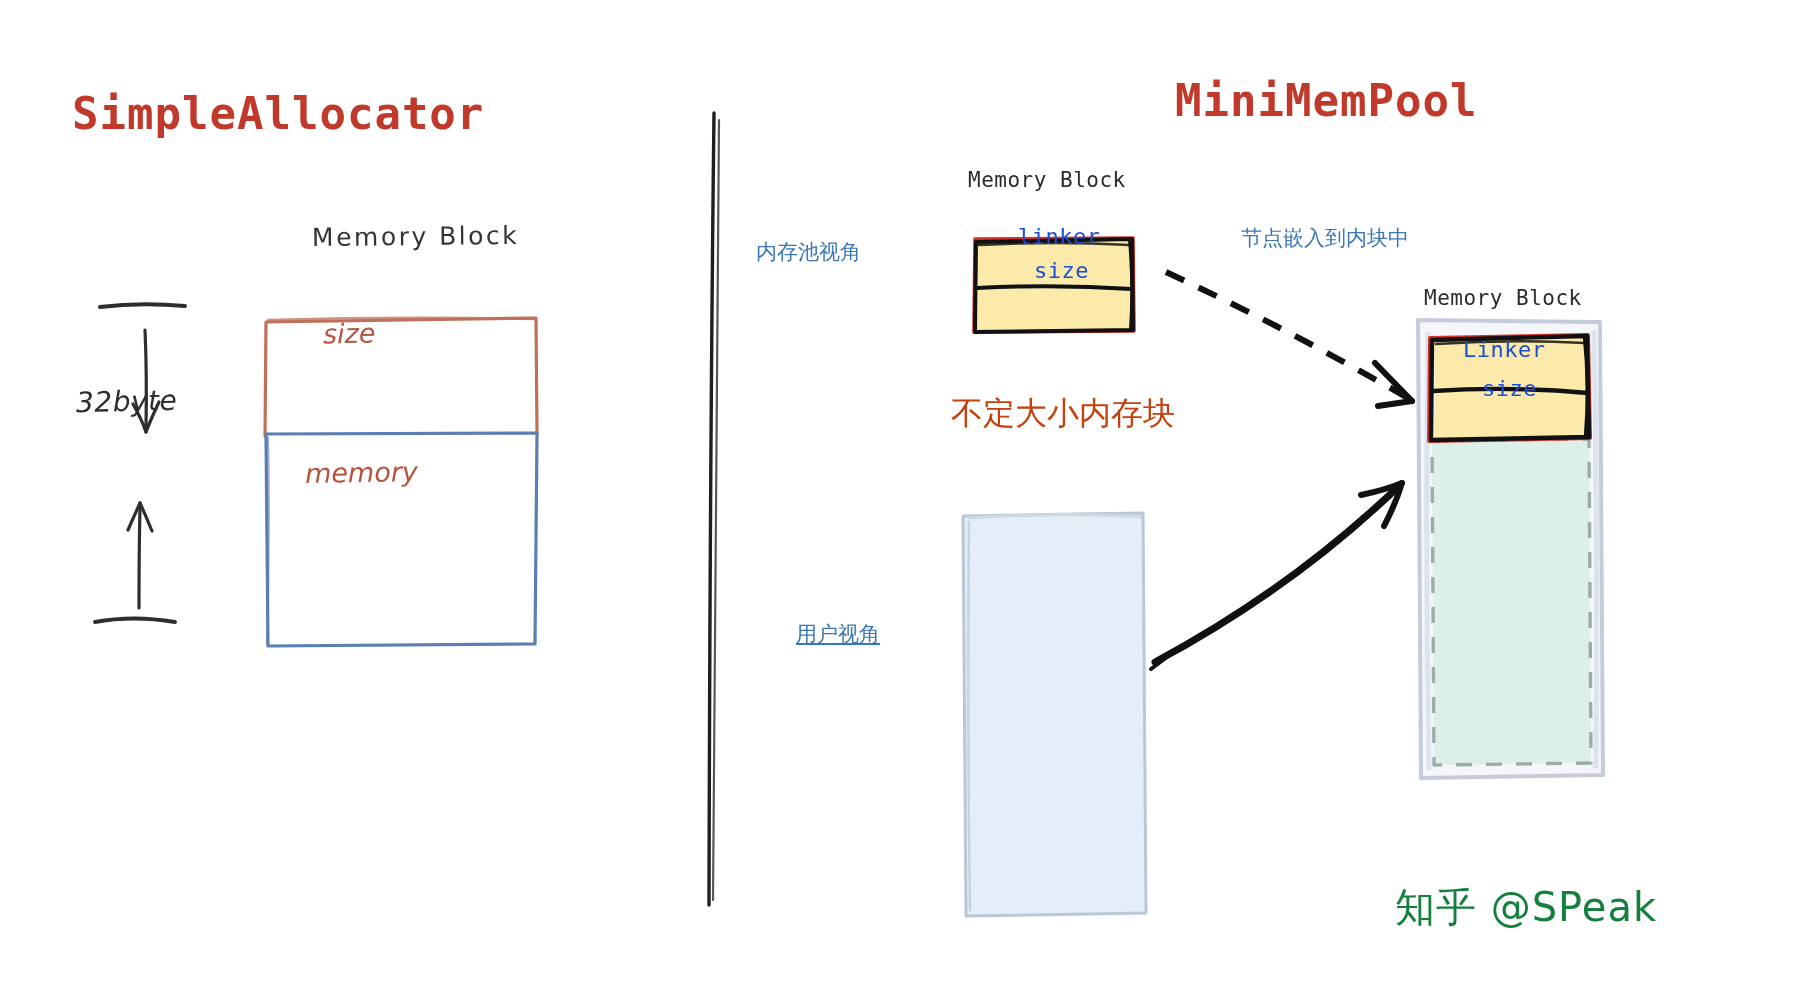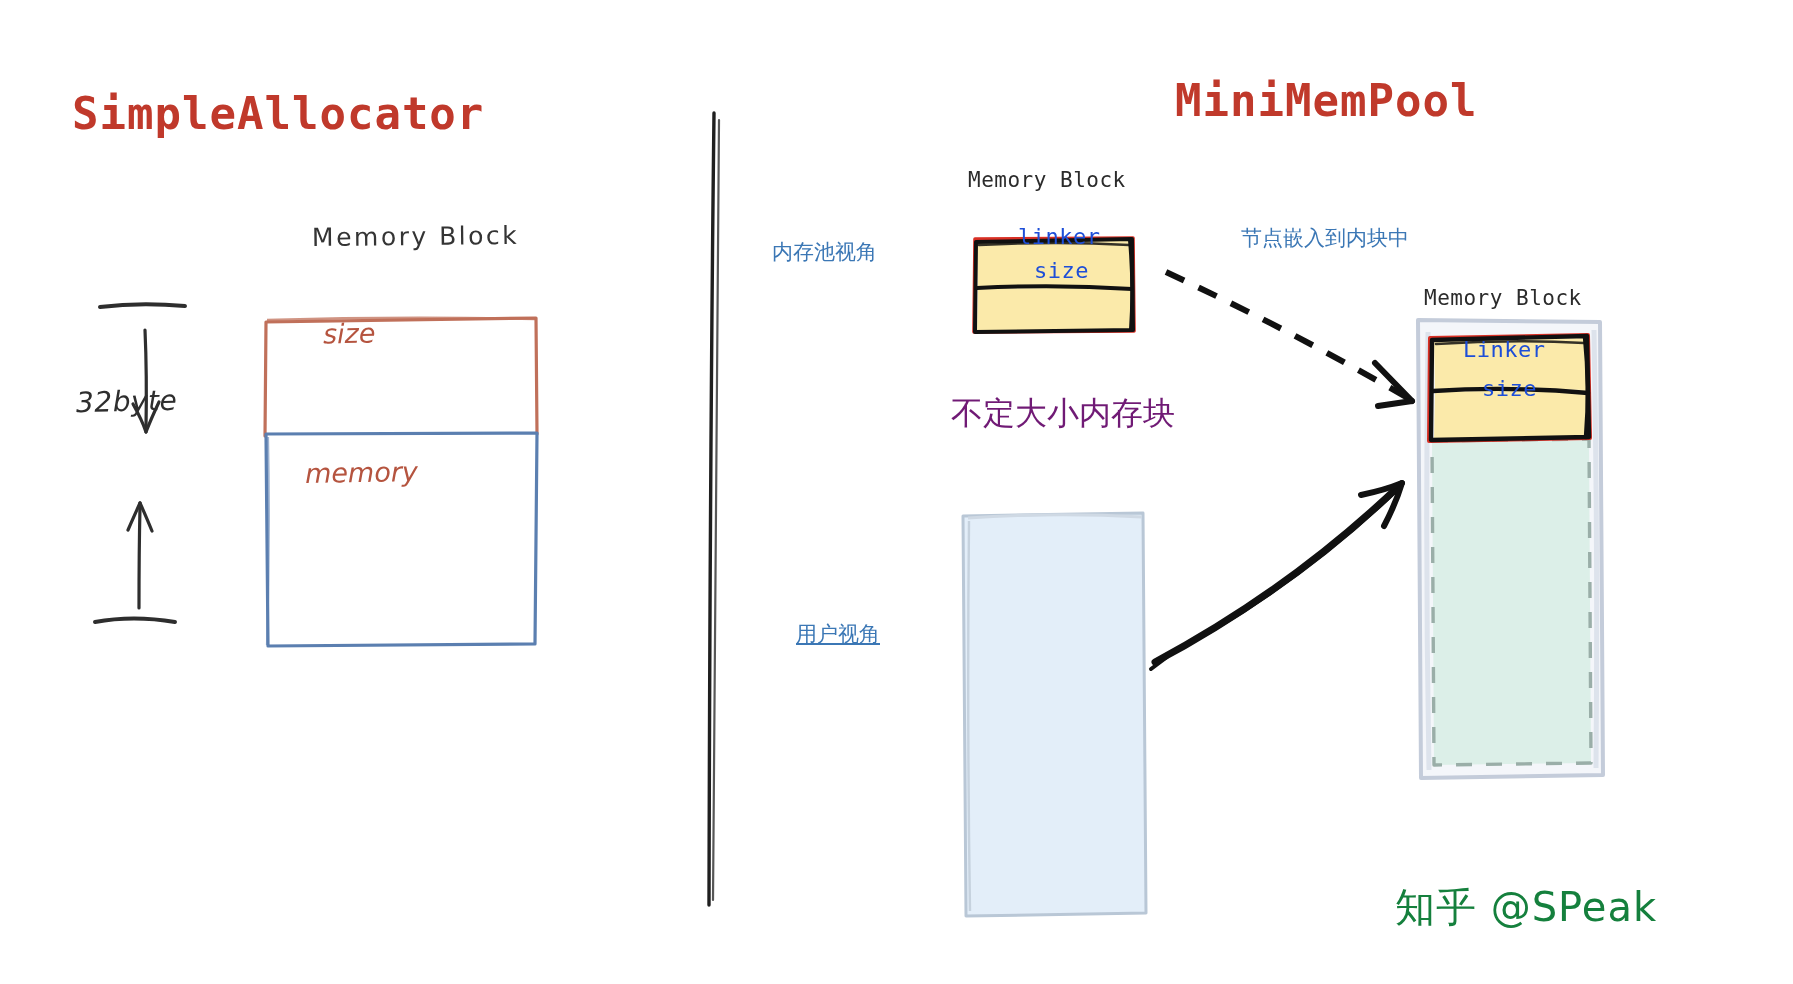--- a/index.html
+++ b/index.html
@@ -90,28 +90,28 @@
   #text-linker-user { left: 1463px; top: 337px; }
   #text-size-user   { left: 1482px; top: 376px; }
 
   
   .cn-blue {
     font-family: "DejaVu Sans", sans-serif;
     font-size: 21px;
     color: #3b77b5;
     white-space: nowrap;
   }
-  #label-pool-view { left: 772px;  top: 238px; }
+  #label-pool-view { left: 756px;  top: 238px; }
   #label-user-view { left: 796px;  top: 620px; text-decoration: underline; }
   #label-node-embed { left: 1196px; top: 224px; margin-left: 45px; }
 
   .cn-black {
     font-family: "DejaVu Sans", sans-serif;
     font-size: 32px;
-    color: #701a75;
+    color: #c2410c;
     white-space: nowrap;
   }
   #label-variable-block { left: 951px; top: 392px; }
 
   
   #watermark {
     left: 1395px; top: 880px;
     font-family: "DejaVu Sans", sans-serif;
     font-size: 40px;
     color: #15803d;

